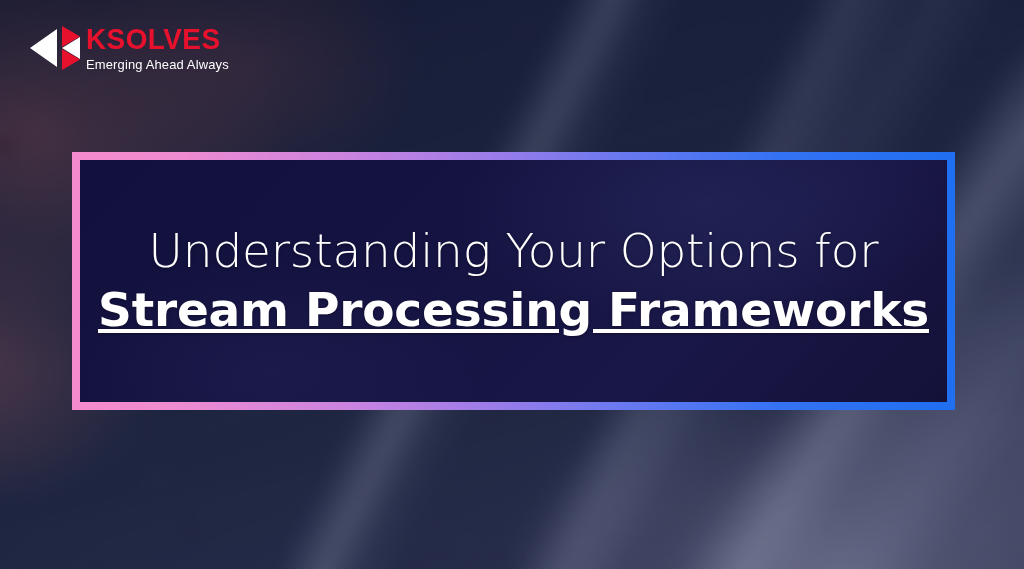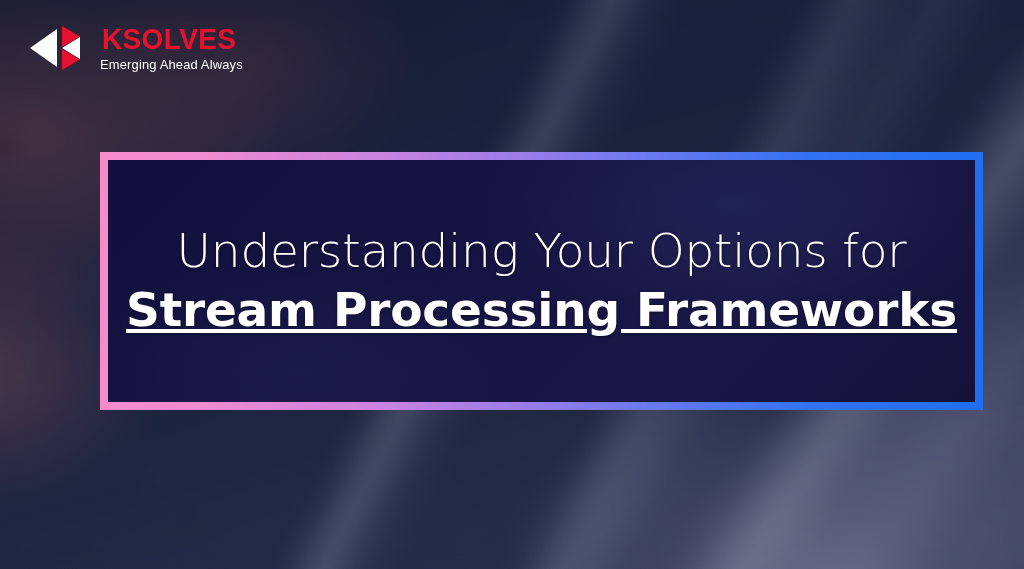--- a/index.html
+++ b/index.html
@@ -77,23 +77,22 @@
     background: linear-gradient(165deg, rgba(16,20,42,0.42) 0%, rgba(20,24,48,0.26) 45%, rgba(26,28,52,0.10) 100%);
   }
 
   
   .logo {
     position: absolute;
     left: 28px;
     top: 24px;
     display: flex;
     align-items: center;
-    gap: 14px;
+    gap: 0;
     z-index: 5;
-    text-align: center;
   }
   .logo-mark {
     width: 58px;
     height: 46px;
     display: block;
   }
   .logo-text {
     display: flex;
     flex-direction: column;
     justify-content: center;
@@ -130,21 +129,20 @@
     padding: 8px;
     background: linear-gradient(90deg,
         #f58bcb 0%,
         #ef8bd0 12%,
         #c983e0 32%,
         #9a7ce9 48%,
         #6b79f0 62%,
         #3472f3 80%,
         #1f6ff0 100%);
     z-index: 4;
-    margin-left: 28px;
   }
   .title-inner {
     width: 100%;
     height: 100%;
     box-sizing: border-box;
     background:
       radial-gradient(ellipse 360px 180px at 72% 18%, rgba(40,44,96,0.55) 0%, rgba(40,44,96,0) 70%),
       radial-gradient(ellipse 300px 160px at 22% 88%, rgba(34,36,86,0.45) 0%, rgba(34,36,86,0) 72%),
       linear-gradient(135deg, #12103c 0%, #151341 40%, #191747 70%, #141139 100%);
     display: flex;

